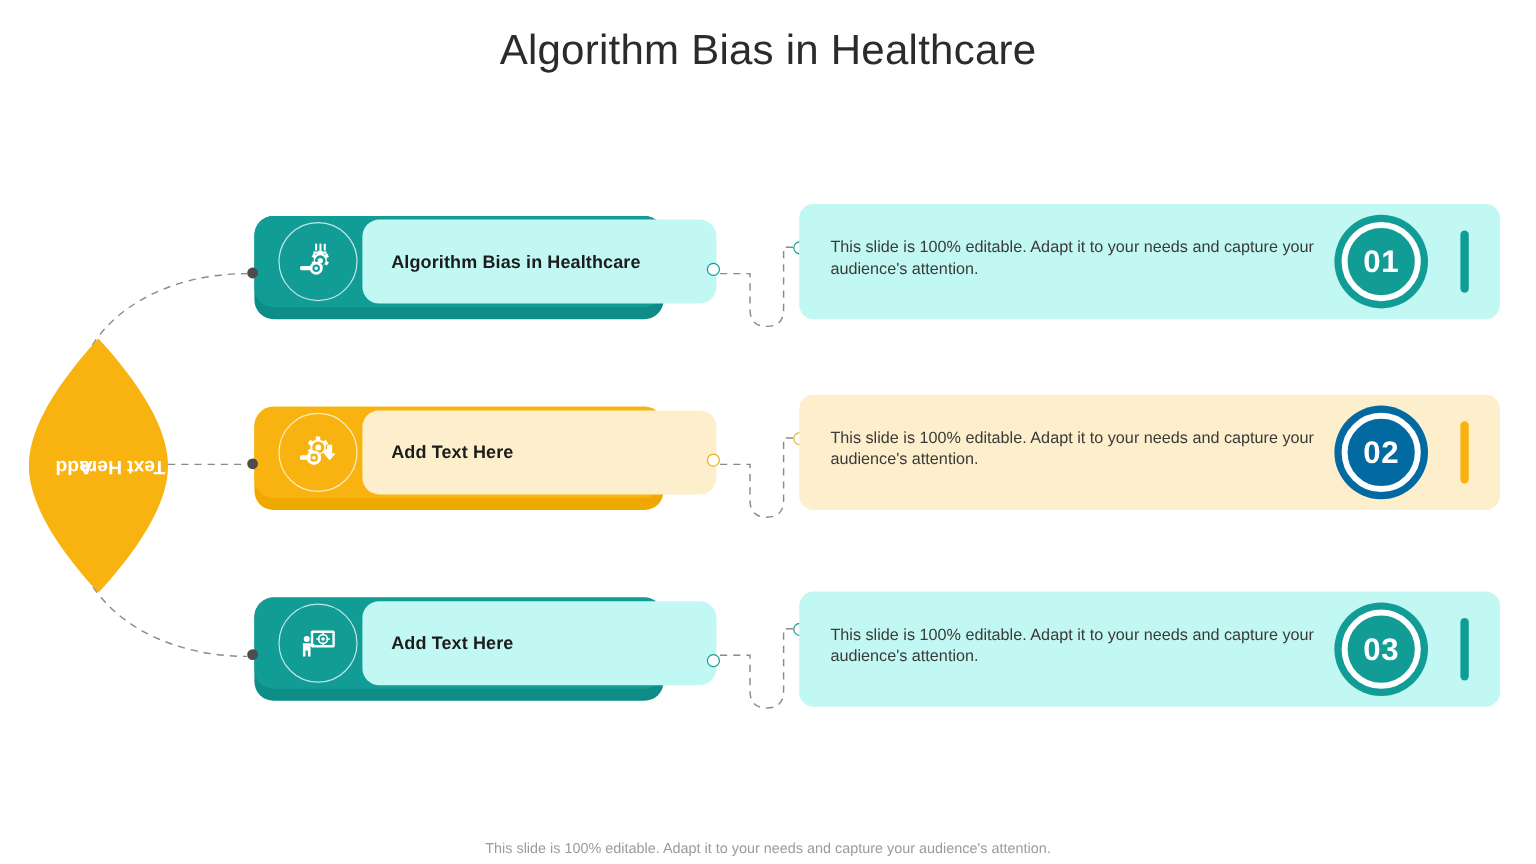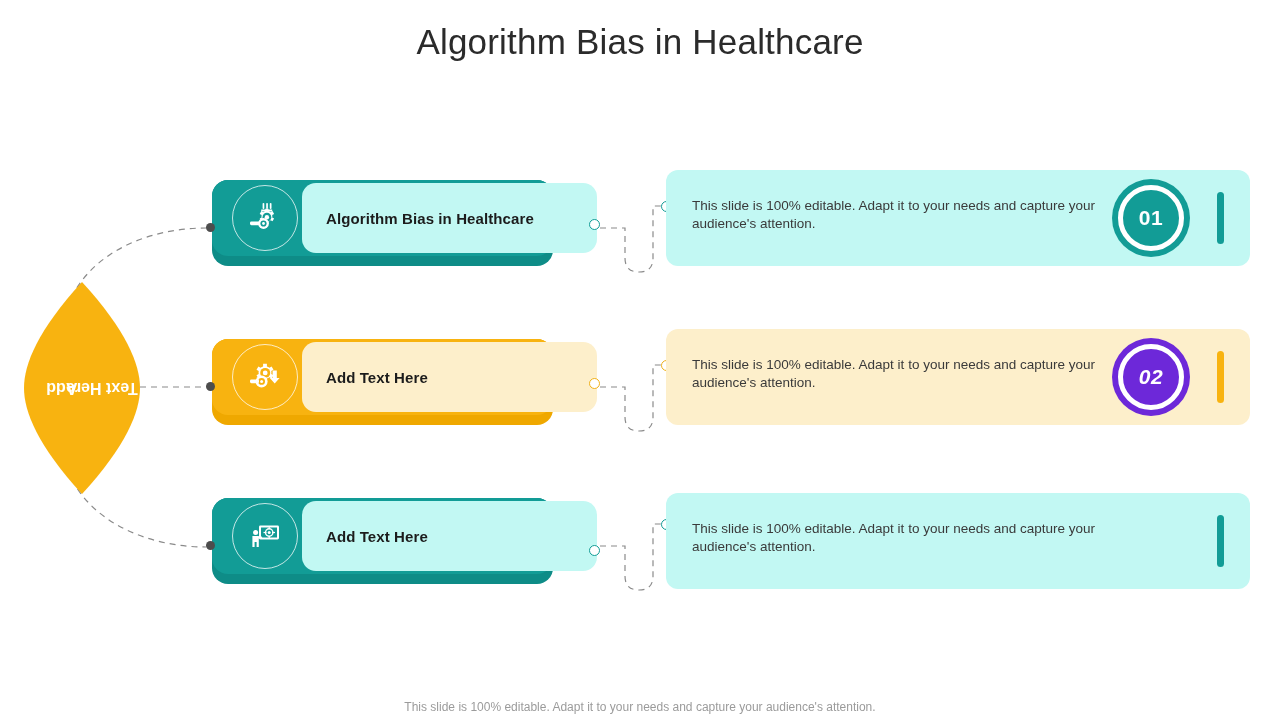--- a/index.html
+++ b/index.html
@@ -151,32 +151,32 @@
   }
 
   .num-badge {
     position:absolute;
     right:60px; top:9px;
     width:78px; height:78px;
     border-radius:50%;
     display:flex; align-items:center; justify-content:center;
   }
   .num-badge.teal { background:#129C96; }
-  .num-badge.amber { background:#6d28d9;font-style:italic; }
+  .num-badge.amber { background:#0369a1; }
   .num-badge::before {
     content:"";
     position:absolute;
     inset:6px;
     border-radius:50%;
     border:5px solid #ffffff;
   }
   .num-badge span {
     position:relative;
     color:#ffffff;
-    font-size:21px;
+    font-size:26px;
     font-weight:bold;
     letter-spacing:.5px;
   }
 
   .edge-bar {
     position:absolute;
     right:26px; top:22px;
     width:7px; height:52px;
     border-radius:4px;
   }
@@ -319,19 +319,22 @@
       <div class="label-box cyan">
         <span class="label-text">Add Text Here</span>
       </div>
     </div>
     <div class="dot-left"></div>
     <div class="ring-mid teal" style="top:57px;"></div>
     <div class="ring-top teal" style="top:31px;"></div>
 
     <div class="panel cyan" style="top:5px;">
       <div class="panel-text">This slide is 100% editable. Adapt it to your needs and capture your audience's attention.</div>
+      <div class="num-badge teal">
+        <span>03</span>
+      </div>
       <div class="edge-bar teal"></div>
     </div>
   </div>
 
   <div class="footer">This slide is 100% editable. Adapt it to your needs and capture your audience's attention.</div>
 
 </div>
 
 </body></html>

